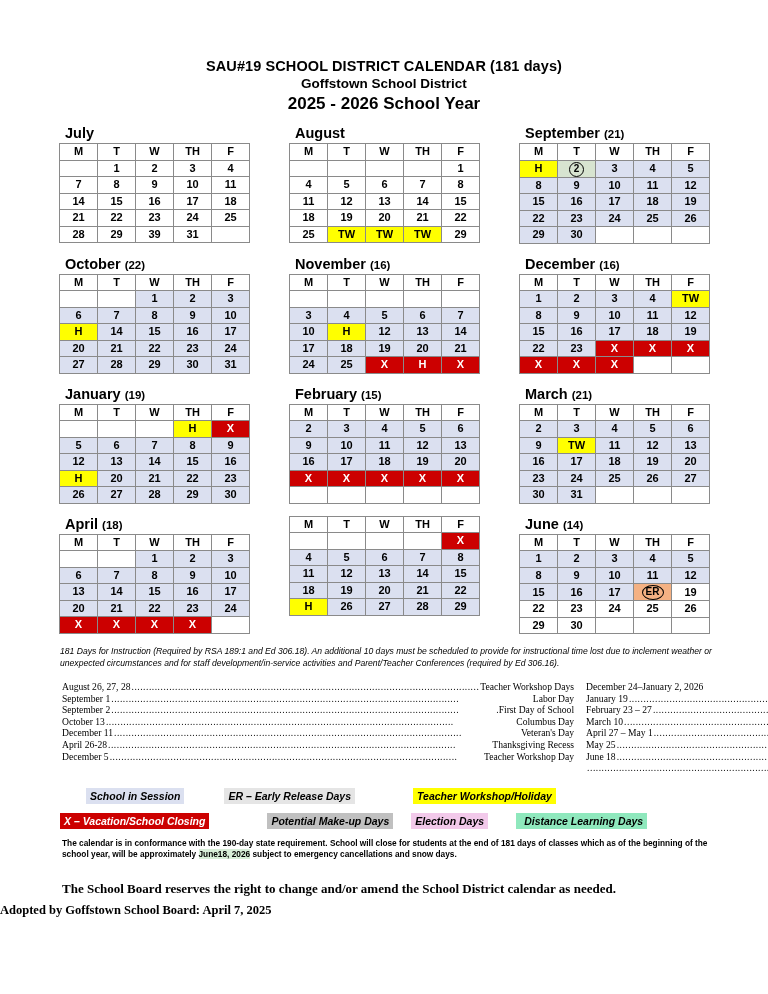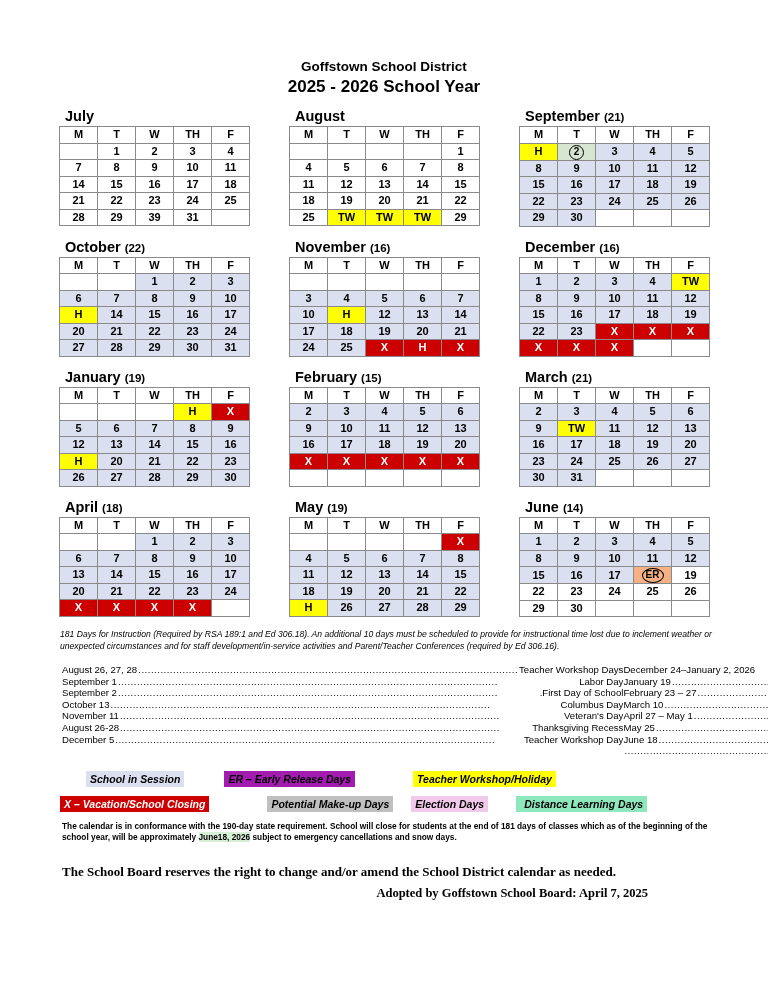--- a/index.html
+++ b/index.html
@@ -121,22 +121,24 @@
     font-size: 8.6px;
     font-style: italic;
     line-height: 11.5px;
     text-align: left;
   }
 
   
   .events {
     display: flex;
     margin: 12px 55px 0 62px;
+    gap: 12px;
     font-size: 9.6px;
     line-height: 11.6px;
+    font-family: Liberation Serif, serif;
   }
   .events .col { flex: 1; }
   .ev {
     display: flex;
     align-items: baseline;
     white-space: nowrap;
     overflow: hidden;
   }
   .ev .d { flex: 0 0 auto; }
   .ev .dots {
@@ -160,21 +162,21 @@
     align-items: center;
     margin-bottom: 9px;
   }
   .legend-row.row1 { gap: 0; }
   .lg {
     padding: 2px 4px;
     white-space: nowrap;
   }
   .lg-green   { background: #ddeedd; }
   .lg-session { background: #dbe0f0; }
-  .lg-er      { background: #a21caf; }
+  .lg-er      { background: #e5e5e5; }
   .lg-tw      { background: #ffff00; }
   .lg-x       { background: #cc0000; color: #fff; }
   .lg-makeup  { background: #c0c0c0; }
   .lg-elect   { background: #f2c9ea; }
   .lg-dist    { background: #8fe8bd; padding-left: 8px; }
   .lg-ring {
     display: inline-block;
     width: 11px;
     height: 11px;
     border: 1.6px solid #1a6b1a;
@@ -200,30 +202,30 @@
     margin: 20px 55px 0 62px;
     font-family: "Liberation Serif", serif;
     font-size: 13px;
     font-weight: bold;
   }
   .adopted {
     margin: 6px 62px 4px 0;
     font-family: "Liberation Serif", serif;
     font-size: 12.5px;
     font-weight: bold;
-    text-align: right;
     padding-right: 58px;
   }
 </style>
 </head>
 <body>
 
 <div class="page">
 
   <div class="header">
+    <div class="line1">SAU#19 SCHOOL DISTRICT CALENDAR (181 days)</div>
     <div class="line2">Goffstown School District</div>
     <div class="line3">2025 - 2026 School Year</div>
   </div>
 
   <div class="months">
       <div class="month-row">
         <div class="month">
           <div class="month-title"><span>July </span><span class="days-count"></span></div>
           <table class="cal">
             <thead>
@@ -733,21 +735,20 @@
                 <td class="c-red">X</td>
                 <td class="c-red">X</td>
                 <td class="c-red">X</td>
                 <td class="c-red">X</td>
                 <td class="c-empty"></td>
               </tr>
             </tbody>
           </table>
         </div>
         <div class="month">
-          <div class="month-title"><span>May </span><span class="days-count">(19)</span></div>
           <table class="cal">
             <thead>
               <tr>
                 <th>M</th>
                 <th>T</th>
                 <th>W</th>
                 <th>TH</th>
                 <th>F</th>
               </tr>
             </thead>
@@ -862,26 +863,26 @@
           <span class="d">September 2</span>
           <span class="dots">........................................................................................................................</span>
           <span class="lbl">.First Day of School</span>
         </div>
         <div class="ev">
           <span class="d">October 13 </span>
           <span class="dots">........................................................................................................................</span>
           <span class="lbl">Columbus Day</span>
         </div>
         <div class="ev">
-          <span class="d">November 11</span>
+          <span class="d">December 11</span>
           <span class="dots">........................................................................................................................</span>
           <span class="lbl">Veteran's Day</span>
         </div>
         <div class="ev">
-          <span class="d">August 26-28</span>
+          <span class="d">April 26-28</span>
           <span class="dots">........................................................................................................................</span>
           <span class="lbl">Thanksgiving Recess</span>
         </div>
         <div class="ev">
           <span class="d">December 5</span>
           <span class="dots">........................................................................................................................</span>
           <span class="lbl">Teacher Workshop Day</span>
         </div>
       </div>
     <div class="col" id="ev-right">

